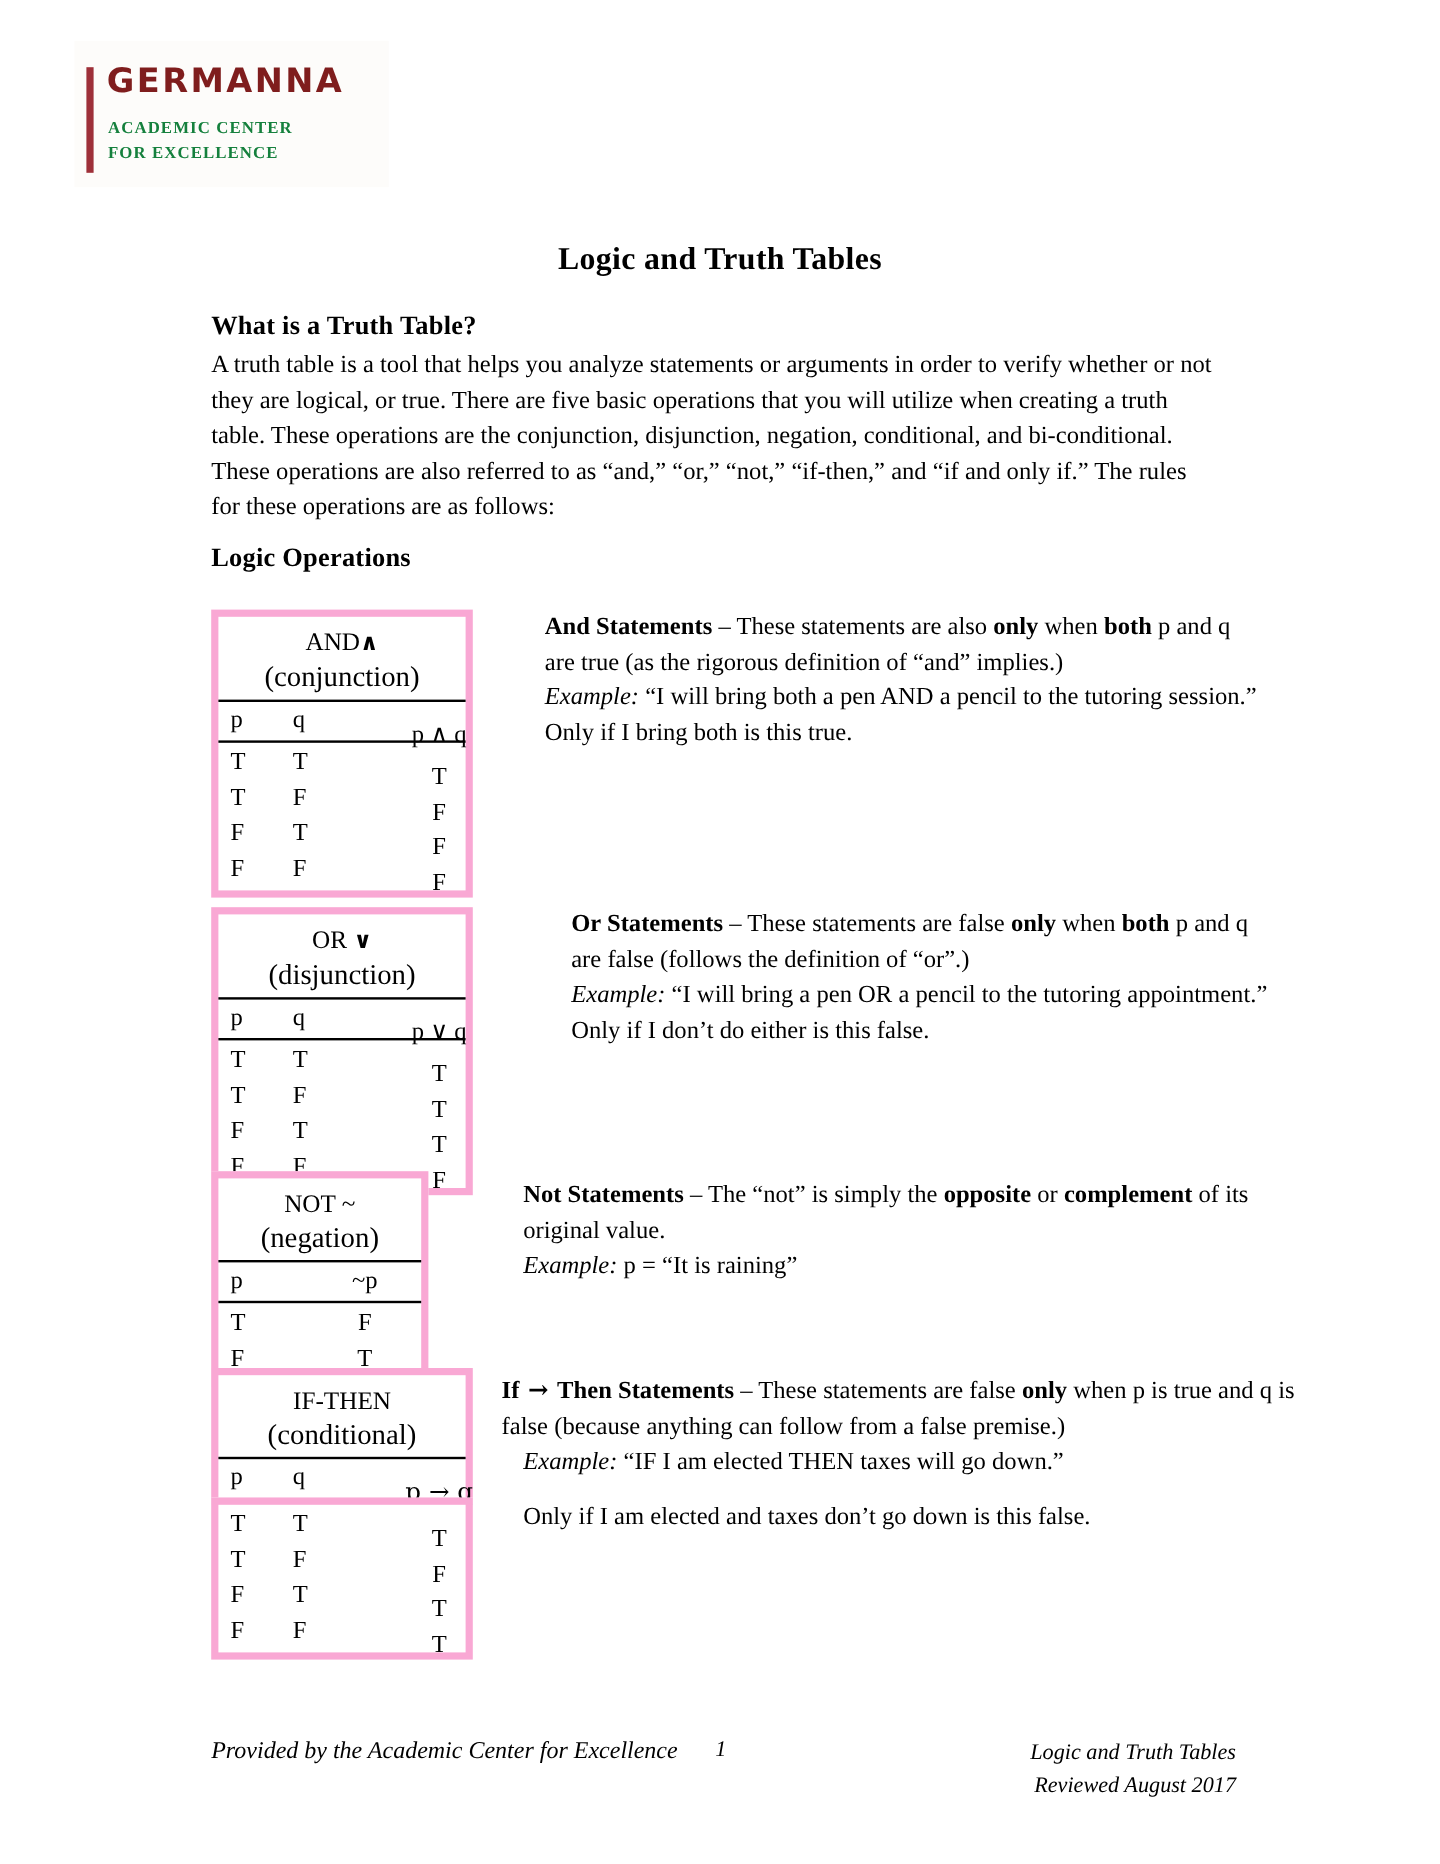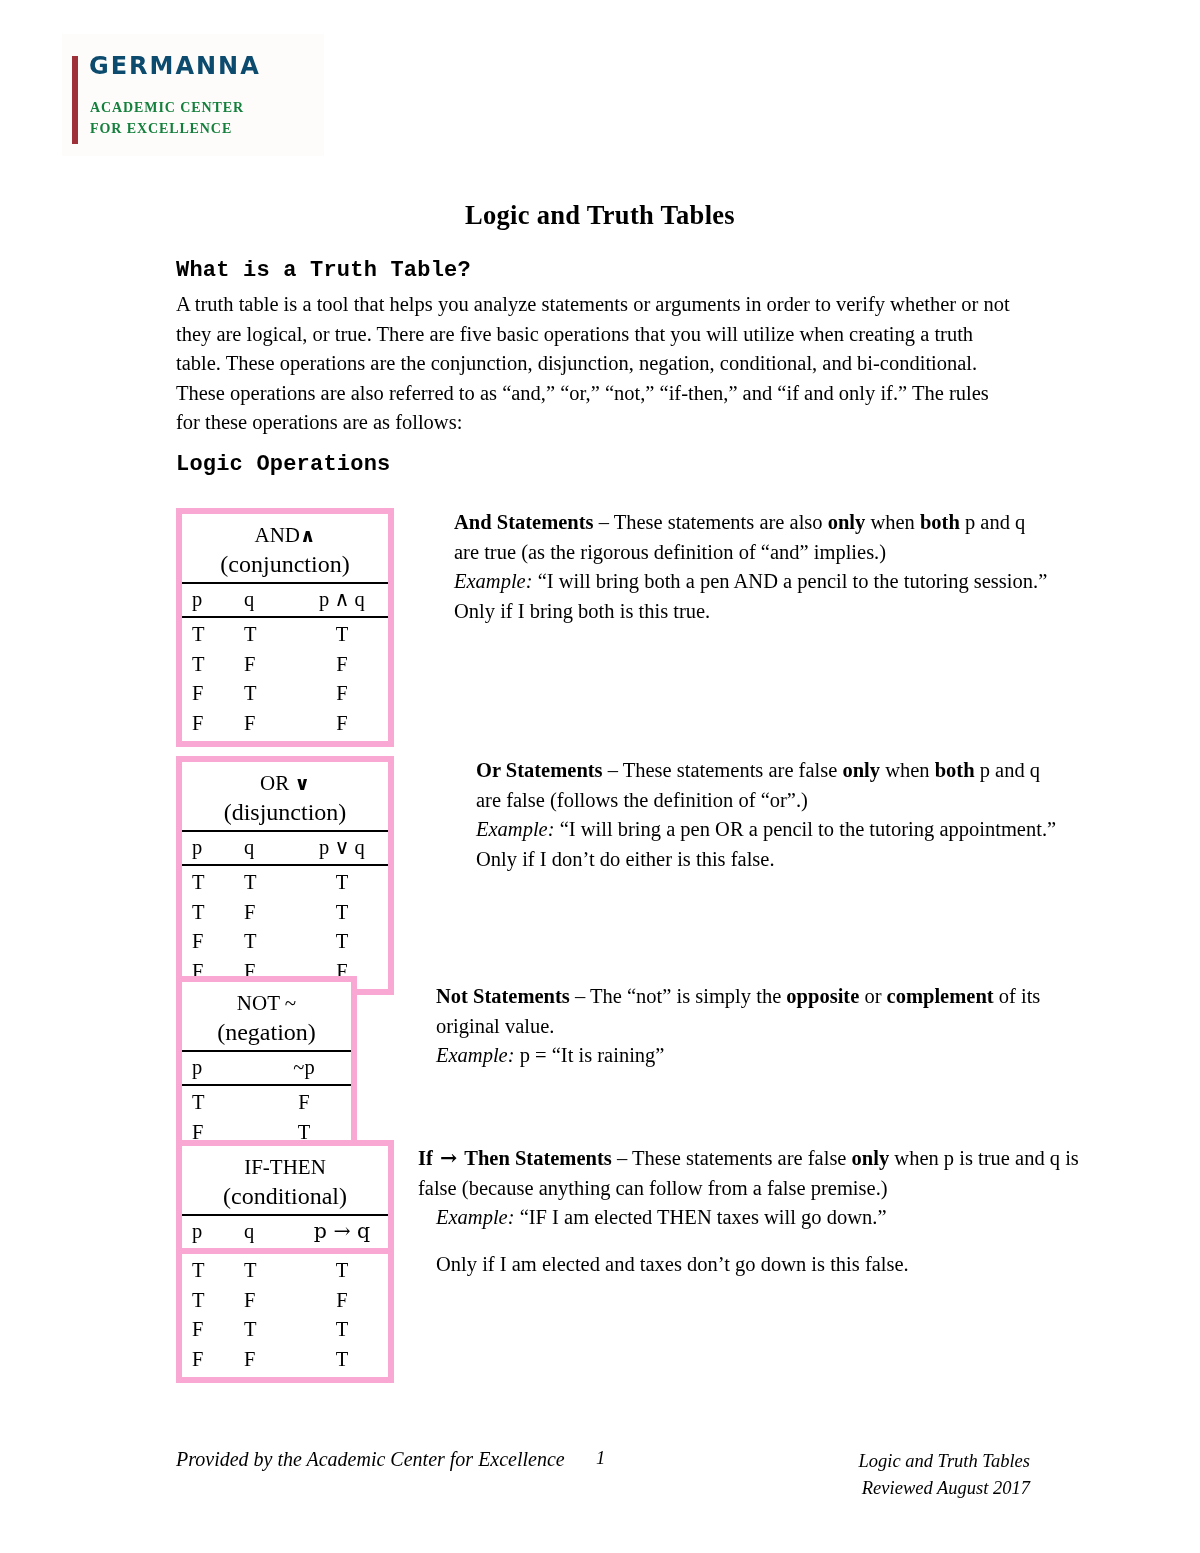--- a/index.html
+++ b/index.html
@@ -31,24 +31,24 @@
     top: 22px;
     width: 6px;
     height: 88px;
     background: #9e3039;
   }
   #logo-word {
     position: absolute;
     left: 27px;
     top: 20px;
     font-family: "DejaVu Sans", sans-serif;
-    font-size: 24px;
+    font-size: 28px;
     font-weight: bold;
     letter-spacing: 2.0px;
-    color: #0c4a6e;
+    color: #7f1d1d;
     line-height: 1;
   }
   #logo-sub1, #logo-sub2 {
     position: absolute;
     left: 28px;
     font-family: Liberation Serif, serif;
     font-size: 14px;
     font-weight: bold;
     letter-spacing: 0.9px;
     color: #15803d;
@@ -68,21 +68,20 @@
     font-weight: bold;
     letter-spacing: 0.3px;
   }
 
   .sec-head {
     position: absolute;
     left: 176px;
     font-size: 22px;
     font-weight: bold;
     letter-spacing: 0.2px;
-    font-family: Liberation Mono, monospace;
   }
   #head-what { top: 258px; }
   #head-ops  { top: 452px; }
 
   #intro {
     position: absolute;
     left: 176px;
     top: 290px;
     width: 836px;
     font-size: 20.5px;
@@ -128,21 +127,21 @@
   .tt-body {
     font-size: 20.5px;
     line-height: 29.5px;
     position: relative;
     padding-top: 2px;
     padding-bottom: 3px;
   }
   .trow { position: relative; height: 29.5px; }
   .c1 { position: absolute; left: 10px; }
   .c2 { position: absolute; left: 62px; }
-  .c3 { position: absolute; left: 120px; width: 80px; text-align: center; }
+  .c3 { position: absolute; left: 144px; width: 80px; text-align: center; margin-top: 12px; }
   .c3-not { position: absolute; left: 92px; width: 60px; text-align: center; }
   .arrow { font-family: "DejaVu Serif", serif; }
 
   
   #table-and      { left: 176px; top: 508px;  width: 218px; }
   #table-or       { left: 176px; top: 756px;  width: 218px; }
   #table-not      { left: 176px; top: 976px;  width: 181px; }
   #table-ifthen   { left: 176px; top: 1140px; width: 218px; }
   #table-ifthen-b { left: 176px; top: 1248px; width: 218px; }
 

